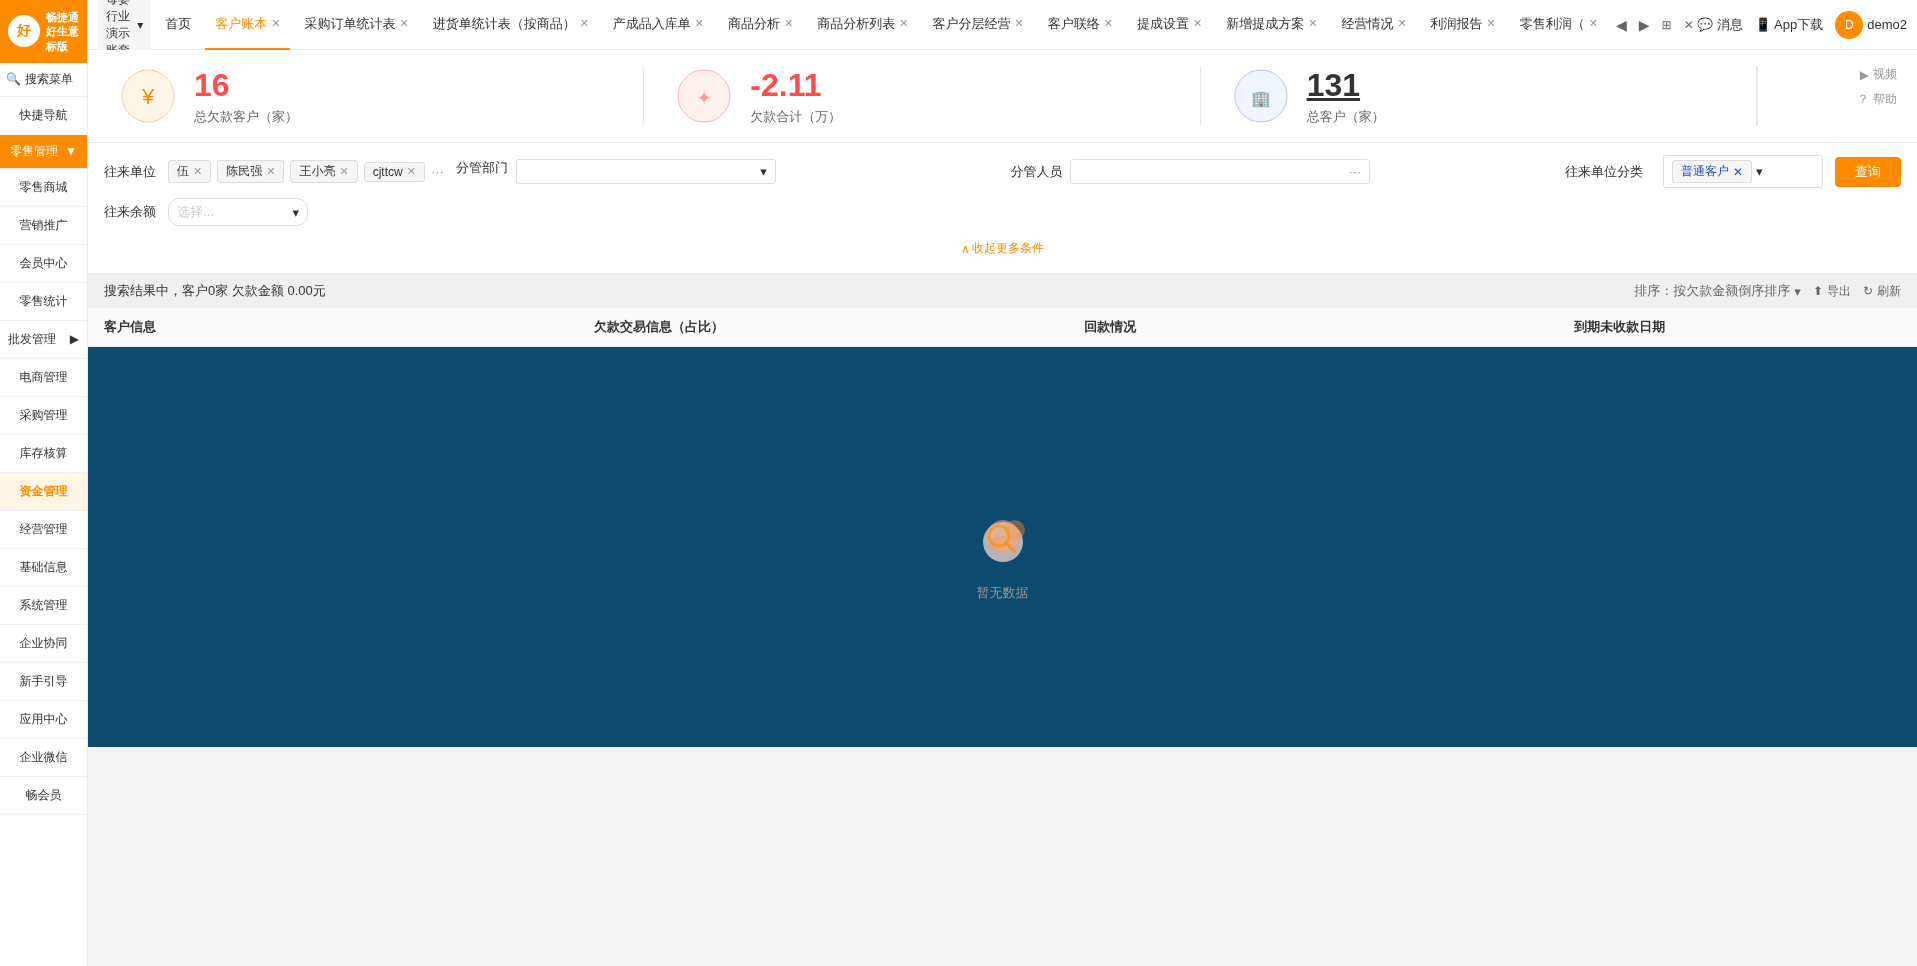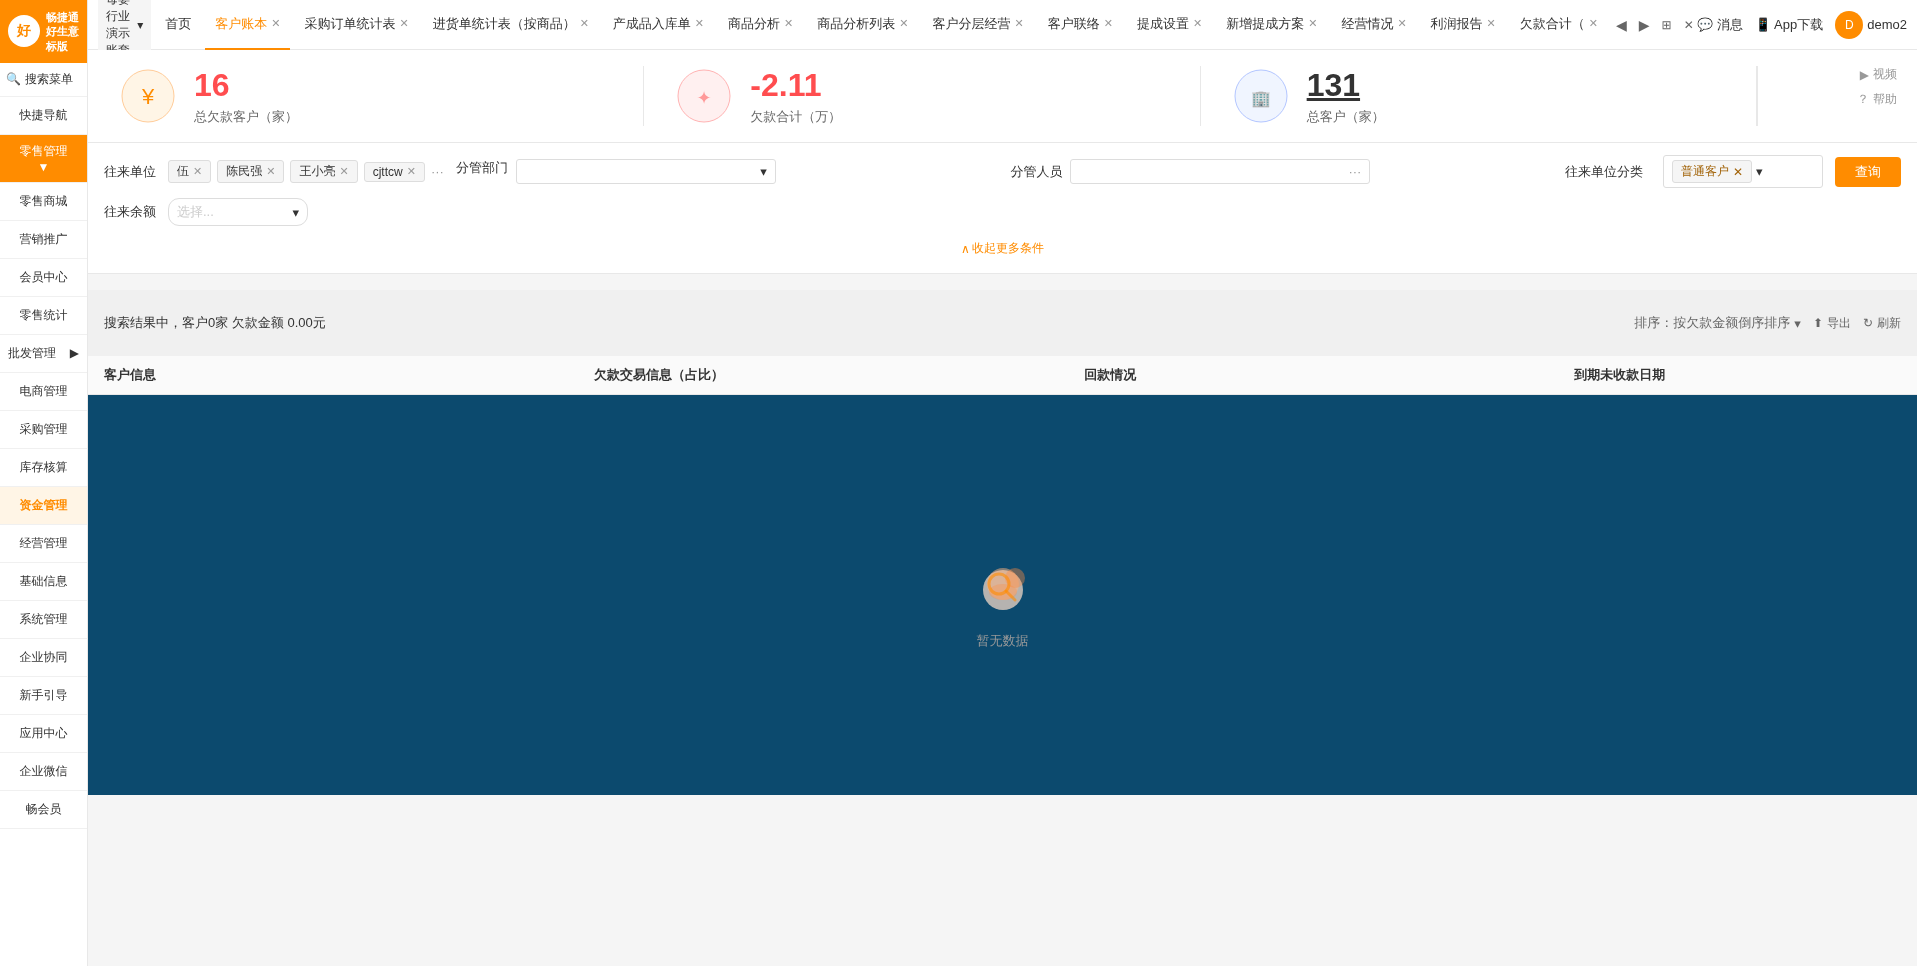--- a/index.html
+++ b/index.html
@@ -124,36 +124,36 @@
       background: #fff; position: relative;
     }
     .filter-select-lg {
       display: flex; align-items: center; gap: 4px;
       border: 1px solid #ddd; border-radius: 3px; padding: 4px 8px;
       font-size: 13px; color: #333; cursor: pointer; min-width: 160px;
       background: #fff;
     }
     .classify-tag {
       background: #f5f5f5; border: 1px solid #ddd; border-radius: 3px;
-      padding: 2px 8px; font-size: 12px; color: #a16207; display: flex; align-items: center; gap: 4px;
+      padding: 2px 8px; font-size: 12px; color: #1d4ed8; display: flex; align-items: center; gap: 4px;
     }
     .query-btn {
       background: #ff8c00; color: #fff; border: none; border-radius: 4px;
       padding: 6px 20px; font-size: 13px; cursor: pointer;
     }
     .collapse-btn {
       color: #ff8c00; font-size: 12px; cursor: pointer; display: flex; align-items: center; gap: 2px;
       text-align: center; width: 100%; justify-content: center; padding: 4px 0;
     }
 
     
     .results-bar {
-      background: #f0f0f0; padding: 24px 16px;
+      background: #f0f0f0; padding: 8px 16px;
       display: flex; align-items: center; justify-content: space-between;
-      font-size: 13px; color: #333; margin-top: 16px;
+      font-size: 13px; color: #333;
     }
     .results-right { display: flex; align-items: center; gap: 12px; }
     .sort-select { display: flex; align-items: center; gap: 4px; color: #666; cursor: pointer; }
     .action-btn { display: flex; align-items: center; gap: 4px; color: #666; cursor: pointer; font-size: 12px; }
 
     
     .table-wrap { background: #0c4a6e; }
     .table-header {
       display: grid; grid-template-columns: 3fr 3fr 3fr 2fr;
       padding: 10px 16px; border-bottom: 1px solid #e8e8e8;
@@ -180,21 +180,21 @@
       <div>标版</div>
     </div>
   </div>
   <div class="sidebar-search">
     <span>🔍</span>
     <span>搜索菜单</span>
   </div>
   <div class="sidebar-nav-item">
     <span>快捷导航</span>
   </div>
-  <div class="sidebar-nav-item active" style="background:#ff8c00;color:#fff; flex-direction:column; justify-content:space-between; padding: 8px 10px;">
+  <div class="sidebar-nav-item active" style="background:#ff8c00;color:#fff; flex-direction:row; justify-content:space-between; padding: 8px 10px;">
     <span>零售管理</span>
     <span>▼</span>
   </div>
   <div class="sidebar-nav-item">
       <span>零售商城</span>
     </div>
   <div class="sidebar-nav-item">
       <span>营销推广</span>
     </div>
   <div class="sidebar-nav-item">
@@ -299,21 +299,21 @@
       </div>
       <div class="nav-tab">
         <span>经营情况</span>
         <span class="close-x">✕</span>
       </div>
       <div class="nav-tab">
         <span>利润报告</span>
         <span class="close-x">✕</span>
       </div>
       <div class="nav-tab">
-        <span>欠款合计（</span>
+        <span>零售利润（</span>
         <span class="close-x">✕</span>
       </div>
       <span class="topbar-nav-arrow">◀</span>
       <span class="topbar-nav-arrow">▶</span>
       <span class="topbar-nav-arrow" style="font-size:12px;">⊞</span>
       <span class="topbar-nav-arrow" style="font-size:12px;">✕</span>
     </div>
     <div class="topbar-right">
       <span style="display:flex;align-items:center;gap:3px;cursor:pointer;">
         <span>💬</span>

